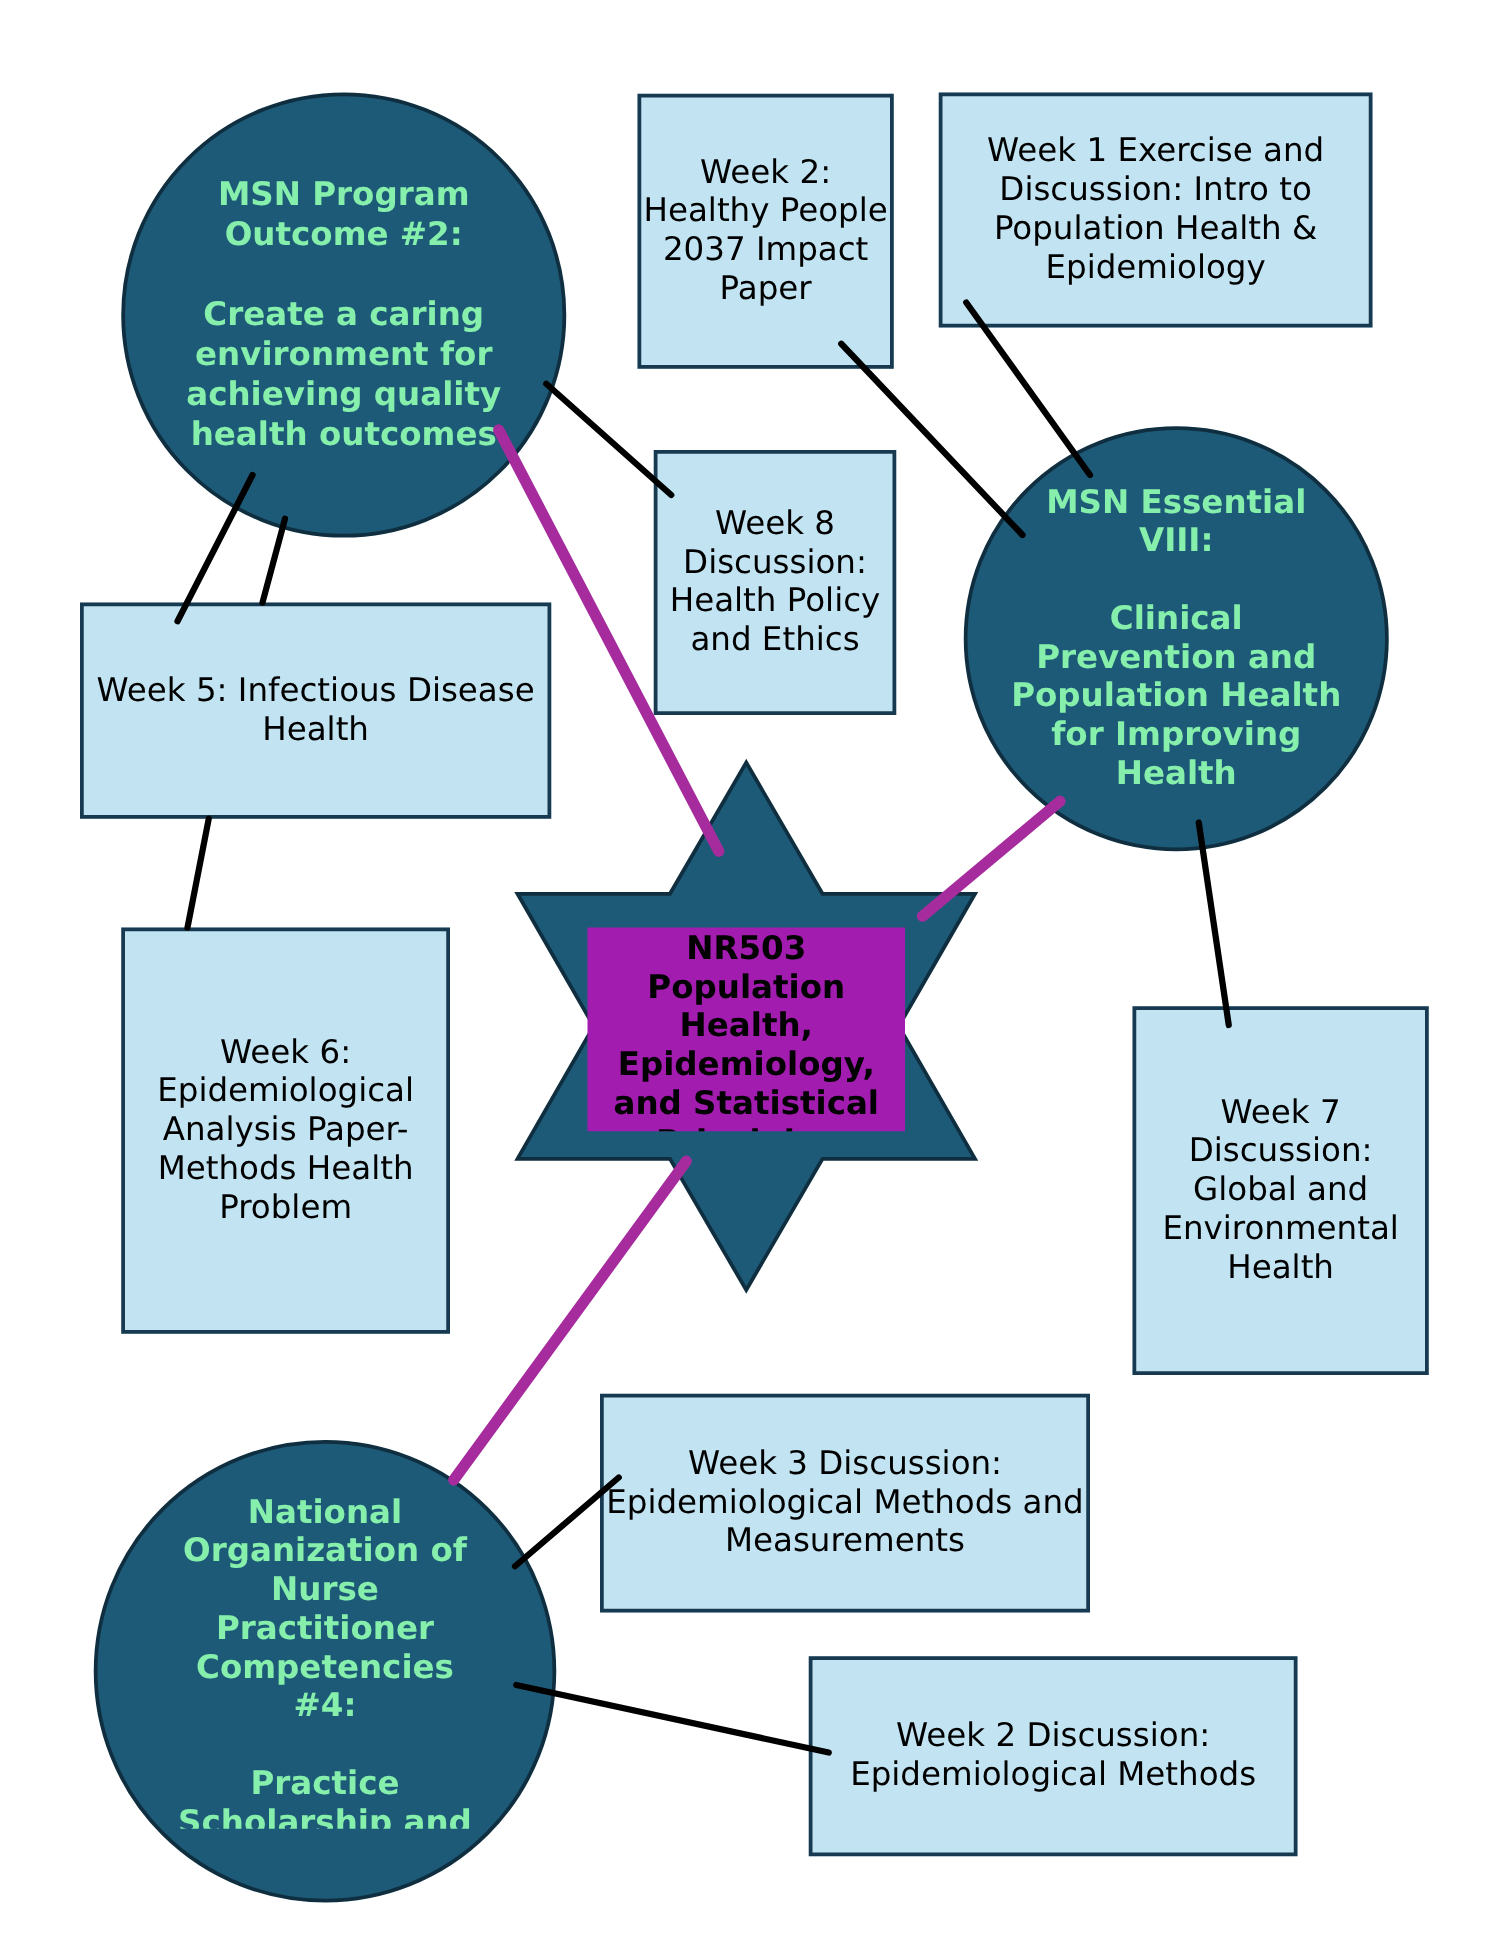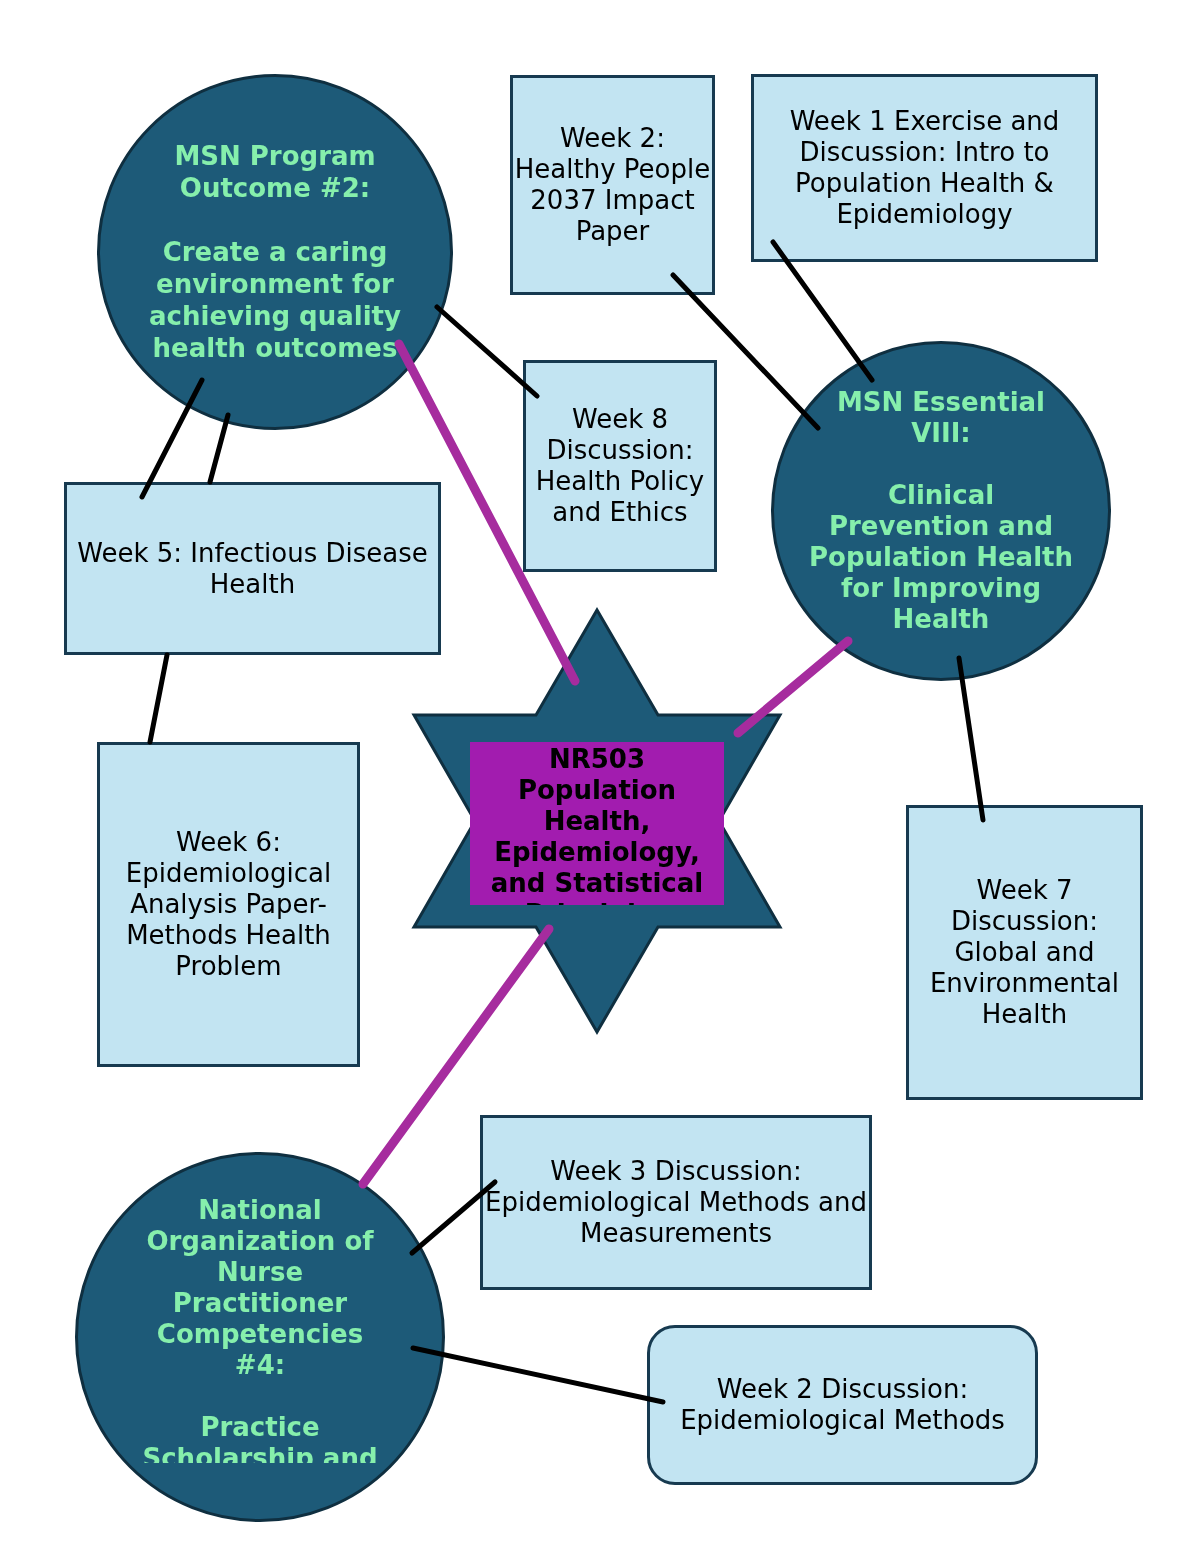--- a/index.html
+++ b/index.html
@@ -32,21 +32,21 @@
     position:absolute;left:35px;right:35px;top:40px;height:268px;overflow:hidden;
   }
   .c-national .heading{margin-bottom:31px;}
   .b-week2{left:510px;top:75px;width:205px;height:220px;}
   .b-week1{left:751px;top:74px;width:347px;height:188px;}
   .b-week8{left:523px;top:360px;width:194px;height:212px;}
   .b-week5{left:64px;top:482px;width:377px;height:173px;}
   .b-week6{left:97px;top:742px;width:263px;height:325px;}
   .b-week7{left:906px;top:805px;width:237px;height:295px;}
   .b-week3{left:480px;top:1115px;width:392px;height:175px;justify-content:center;}
-  .b-week2d{left:647px;top:1325px;width:391px;height:160px;border-radius:28px;}
+  .b-week2d{left:647px;top:1325px;width:391px;height:160px;}
   .star-shape{fill:#1D5A78;stroke:#0F2F40;stroke-width:3;}
   .star-label{
     position:absolute;left:470px;top:742px;width:254px;height:163px;background:#a21caf;
     overflow:hidden;text-align:center;color:#000000;font-weight:bold;
     font-size:26px;line-height:31px;padding-top:2px;box-sizing:border-box;
   }
 </style>
 </head>
 <body>
 

